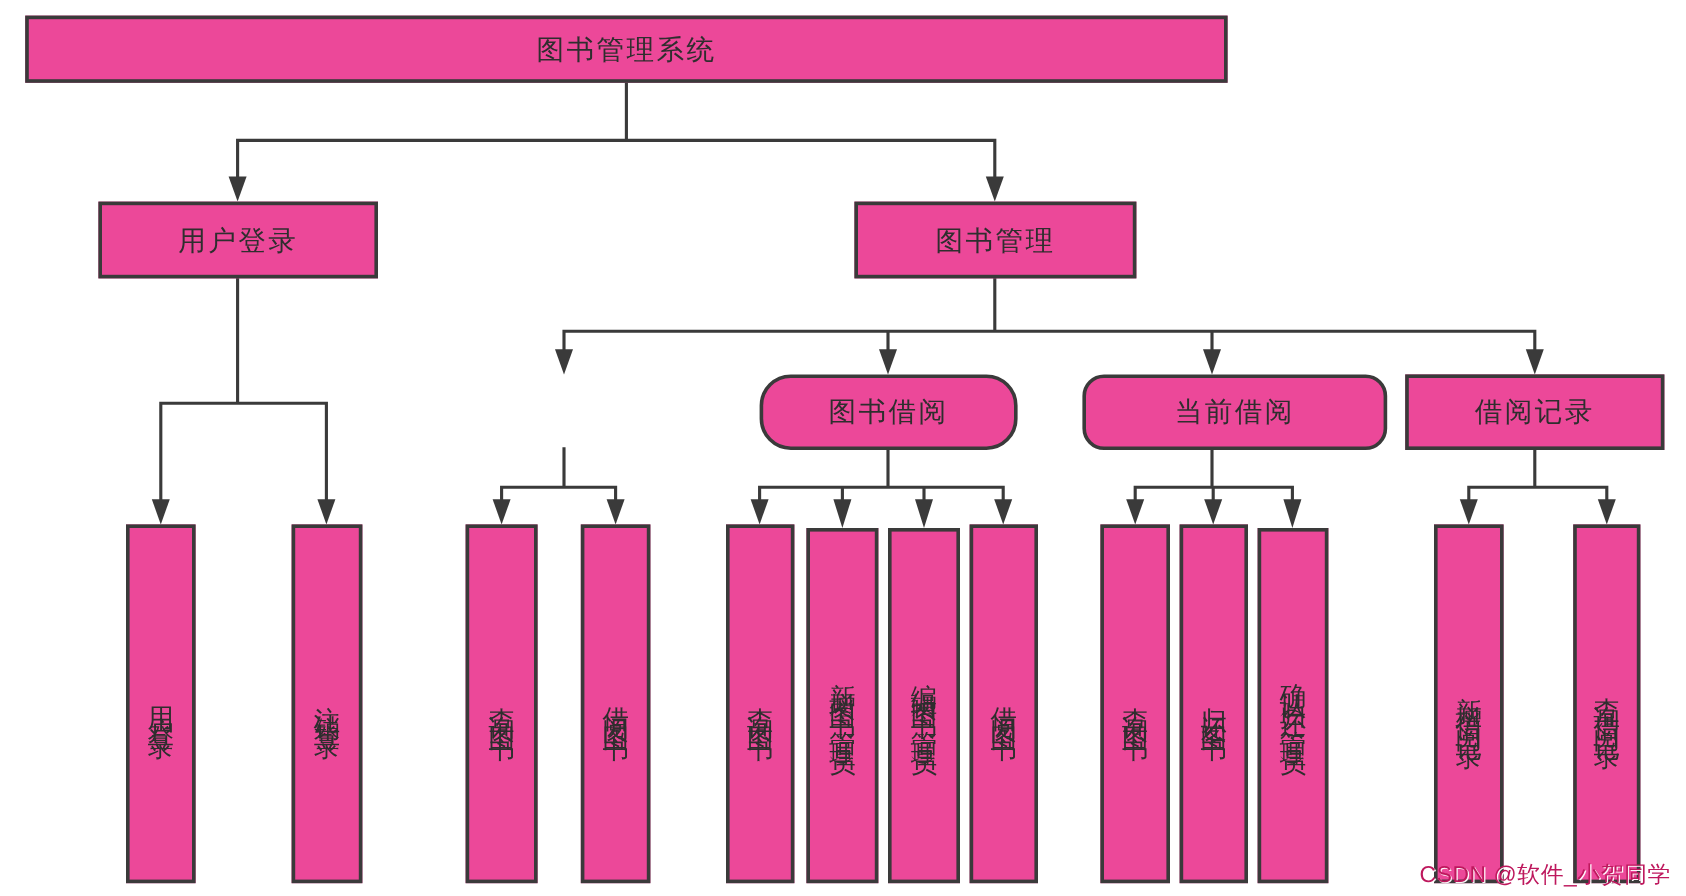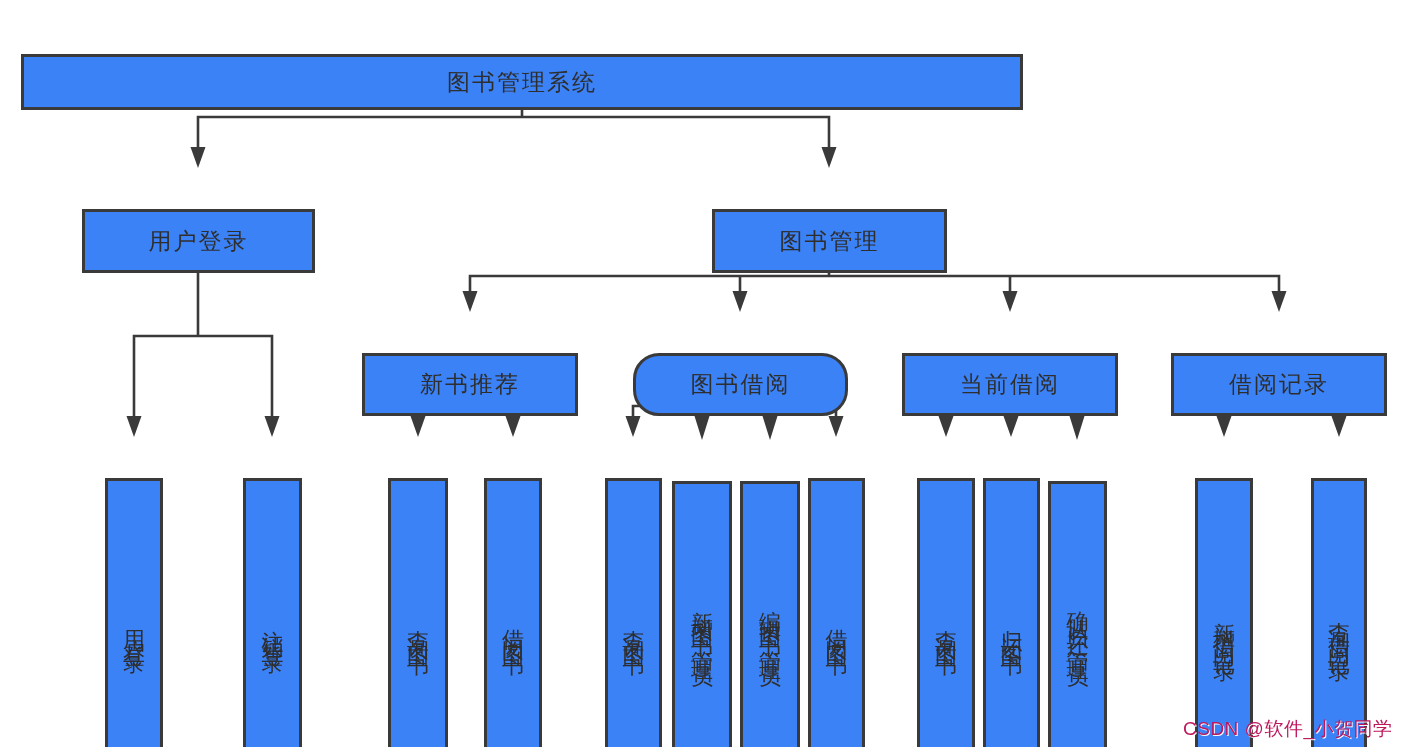--- a/index.html
+++ b/index.html
@@ -2,33 +2,33 @@
 <html><head>
 <meta charset="utf-8">
 <style>
   html,body{margin:0;padding:0;background:#ffffff;}
   #stage{
     position:relative;width:1405px;height:747px;background:#ffffff;overflow:hidden;
     font-family:"Liberation Sans", sans-serif;color:#2e2e2e;
   }
   #wires{position:absolute;left:0;top:0;width:1405px;height:747px;}
   .node{
-    position:absolute;box-sizing:border-box;background:#3b82f6;
+    position:absolute;box-sizing:border-box;background:#ec4899;
     border:3px solid #3a3a3a;display:flex;align-items:center;justify-content:center;
-    text-align:center;line-height:1;margin-top:41px;
+    text-align:center;line-height:1;
   }
   .h{font-size:23px;letter-spacing:2px;}
   .v{font-size:22px;writing-mode:vertical-rl;text-orientation:mixed;letter-spacing:8px;}
   
   #n-root{left:21px;top:13px;width:1002px;height:56px;}
   #n-user-login{left:82px;top:168px;width:233px;height:64px;}
   #n-book-mgmt{left:712px;top:168px;width:235px;height:64px;text-align:center;}
   #n-new-book{left:362px;top:312px;width:216px;height:63px;}
   #n-book-borrow{left:633px;top:312px;width:215px;height:63px;border-radius:26px;}
-  #n-current-borrow{left:902px;top:312px;width:216px;height:63px;}
+  #n-current-borrow{left:902px;top:312px;width:254px;height:63px;border-radius:18px;}
   #n-borrow-record{left:1171px;top:312px;width:216px;height:63px;}
   .leaf{top:437px;height:299px;}
   #l-ul-login{left:105px;width:58px;}
   #l-ul-logout{left:243px;width:59px;}
   #l-nb-query{left:388px;width:60px;}
   #l-nb-borrow{left:484px;width:58px;}
   #l-bb-query{left:605px;width:57px;}
   #l-bb-add{left:672px;width:60px;top:440px;height:296px;}
   #l-bb-edit{left:740px;width:60px;top:440px;height:296px;}
   #l-bb-borrow{left:808px;width:57px;}
@@ -86,21 +86,20 @@
       <polygon points="1216.5,416 1231.5,416 1224,437"></polygon>
       <polygon points="1331.5,416 1346.5,416 1339,437"></polygon>
     </g>
   </svg>
 
   <div class="node h" id="n-root">图书管理系统</div>
 
   <div class="node h" id="n-user-login">用户登录</div>
   <div class="node h" id="n-book-mgmt">图书管理</div>
 
-  <div class="node h" id="n-new-book">新书推荐</div>
   <div class="node h" id="n-book-borrow">图书借阅</div>
   <div class="node h" id="n-current-borrow">当前借阅</div>
   <div class="node h" id="n-borrow-record">借阅记录</div>
 
   <div class="node v leaf" id="l-ul-login">用户登录</div>
   <div class="node v leaf" id="l-ul-logout">注销登录</div>
 
   <div class="node v leaf" id="l-nb-query">查询图书</div>
   <div class="node v leaf" id="l-nb-borrow">借阅图书</div>
 

